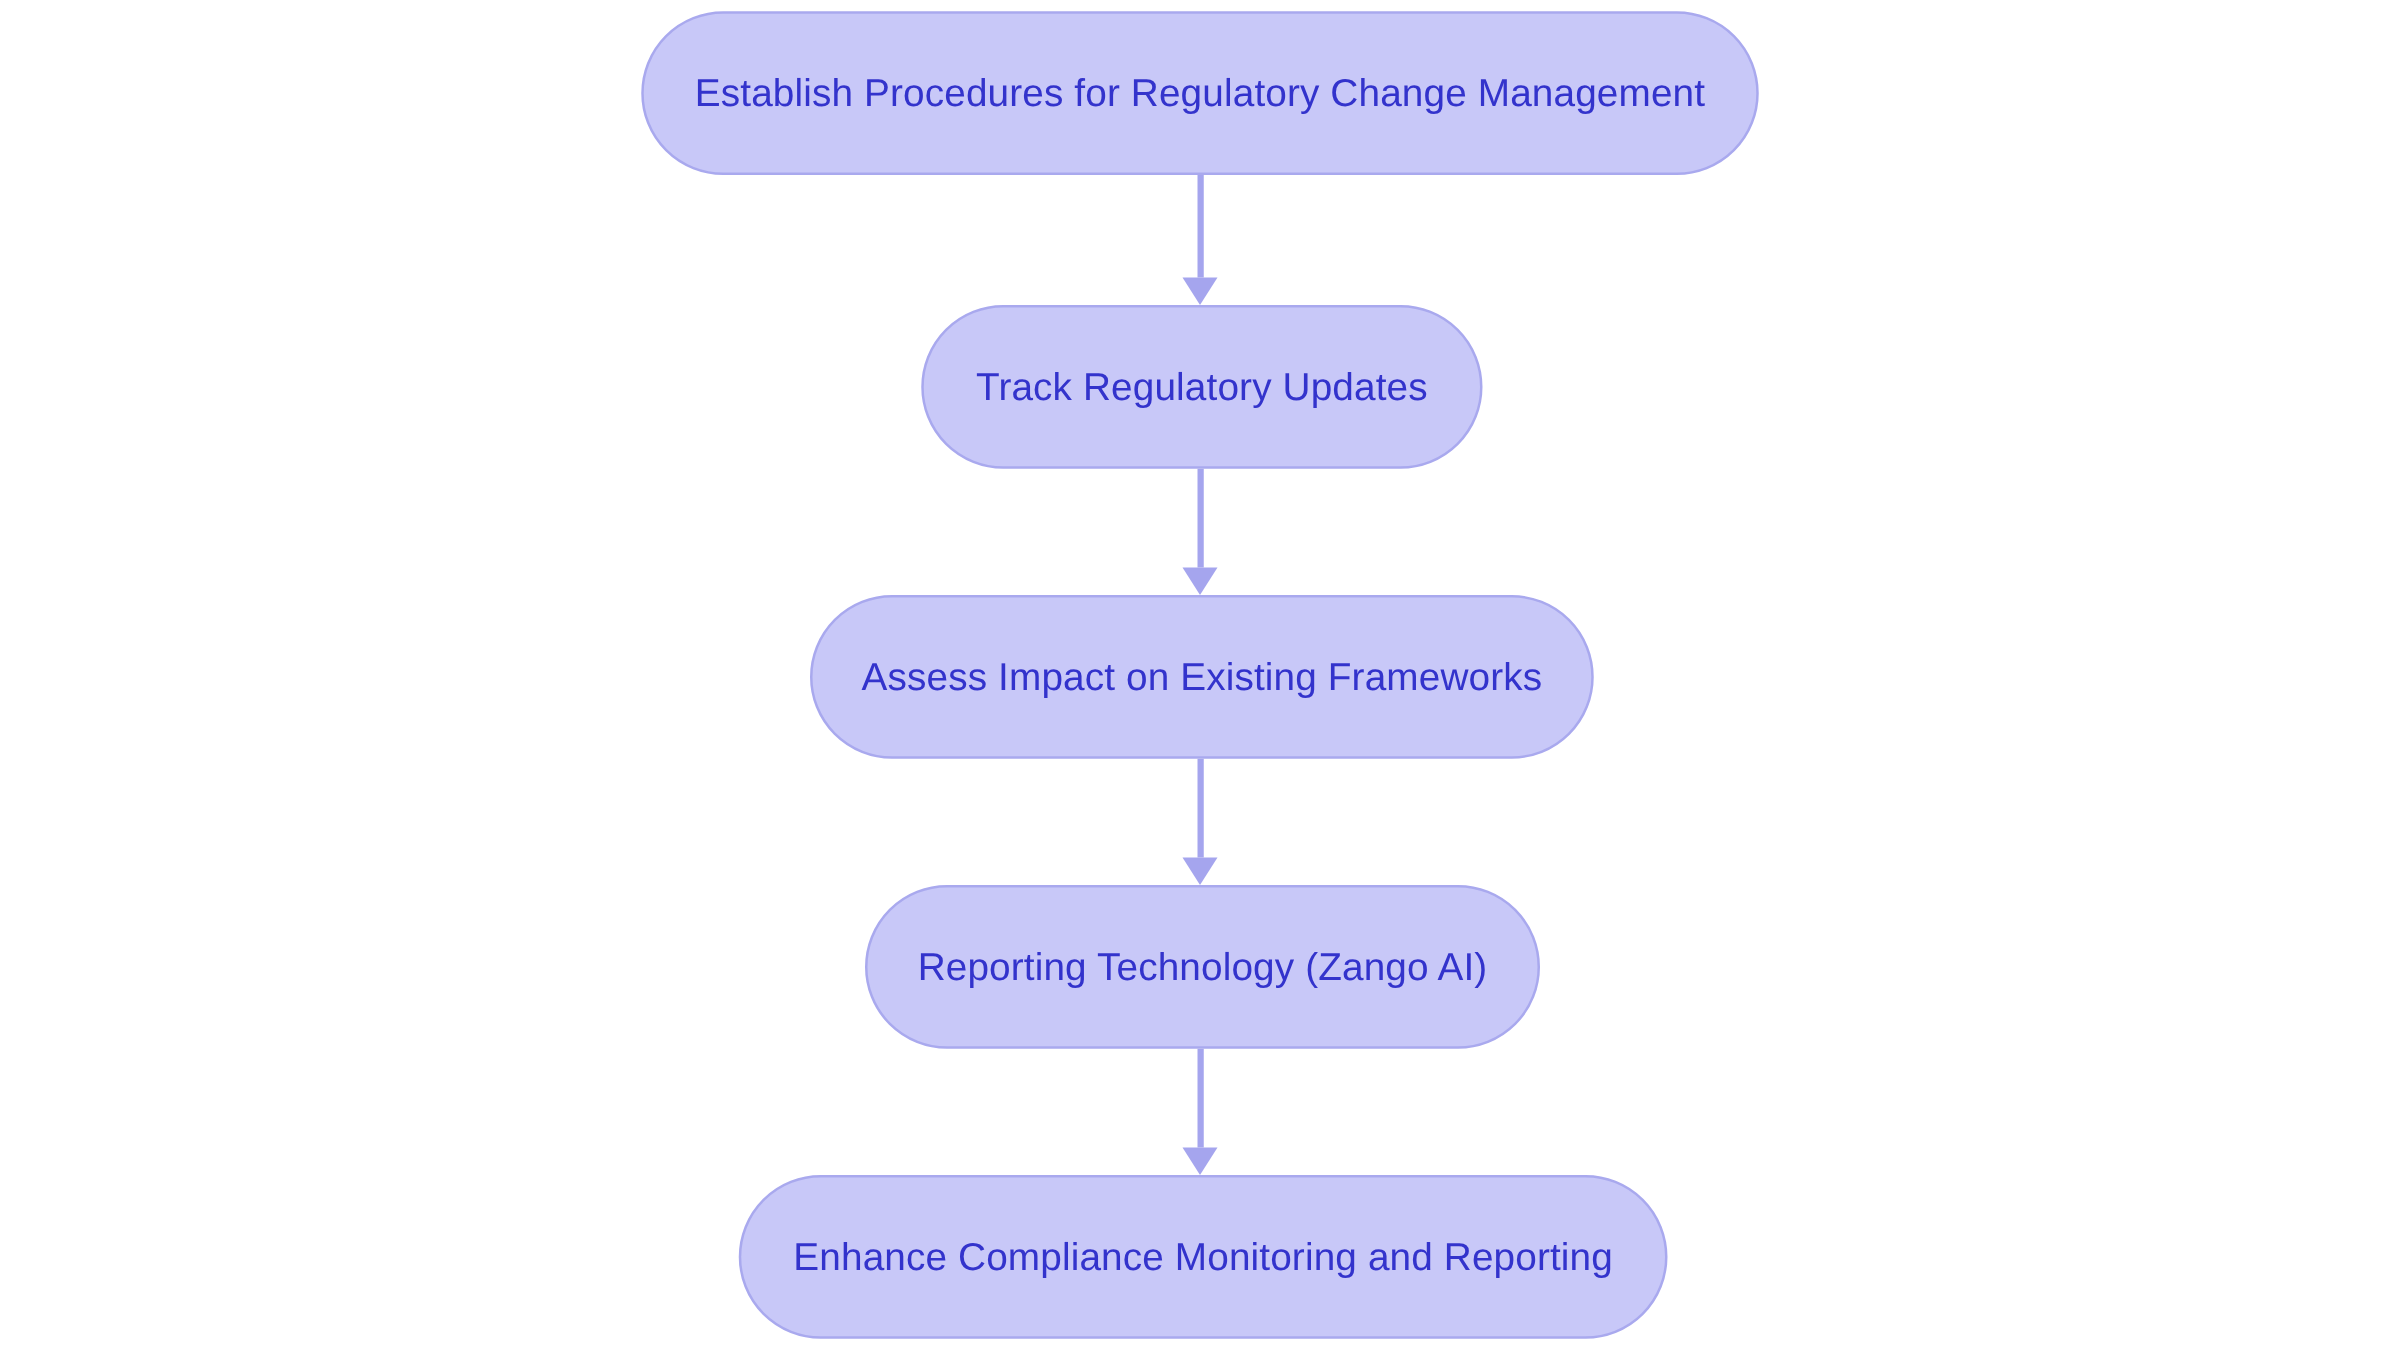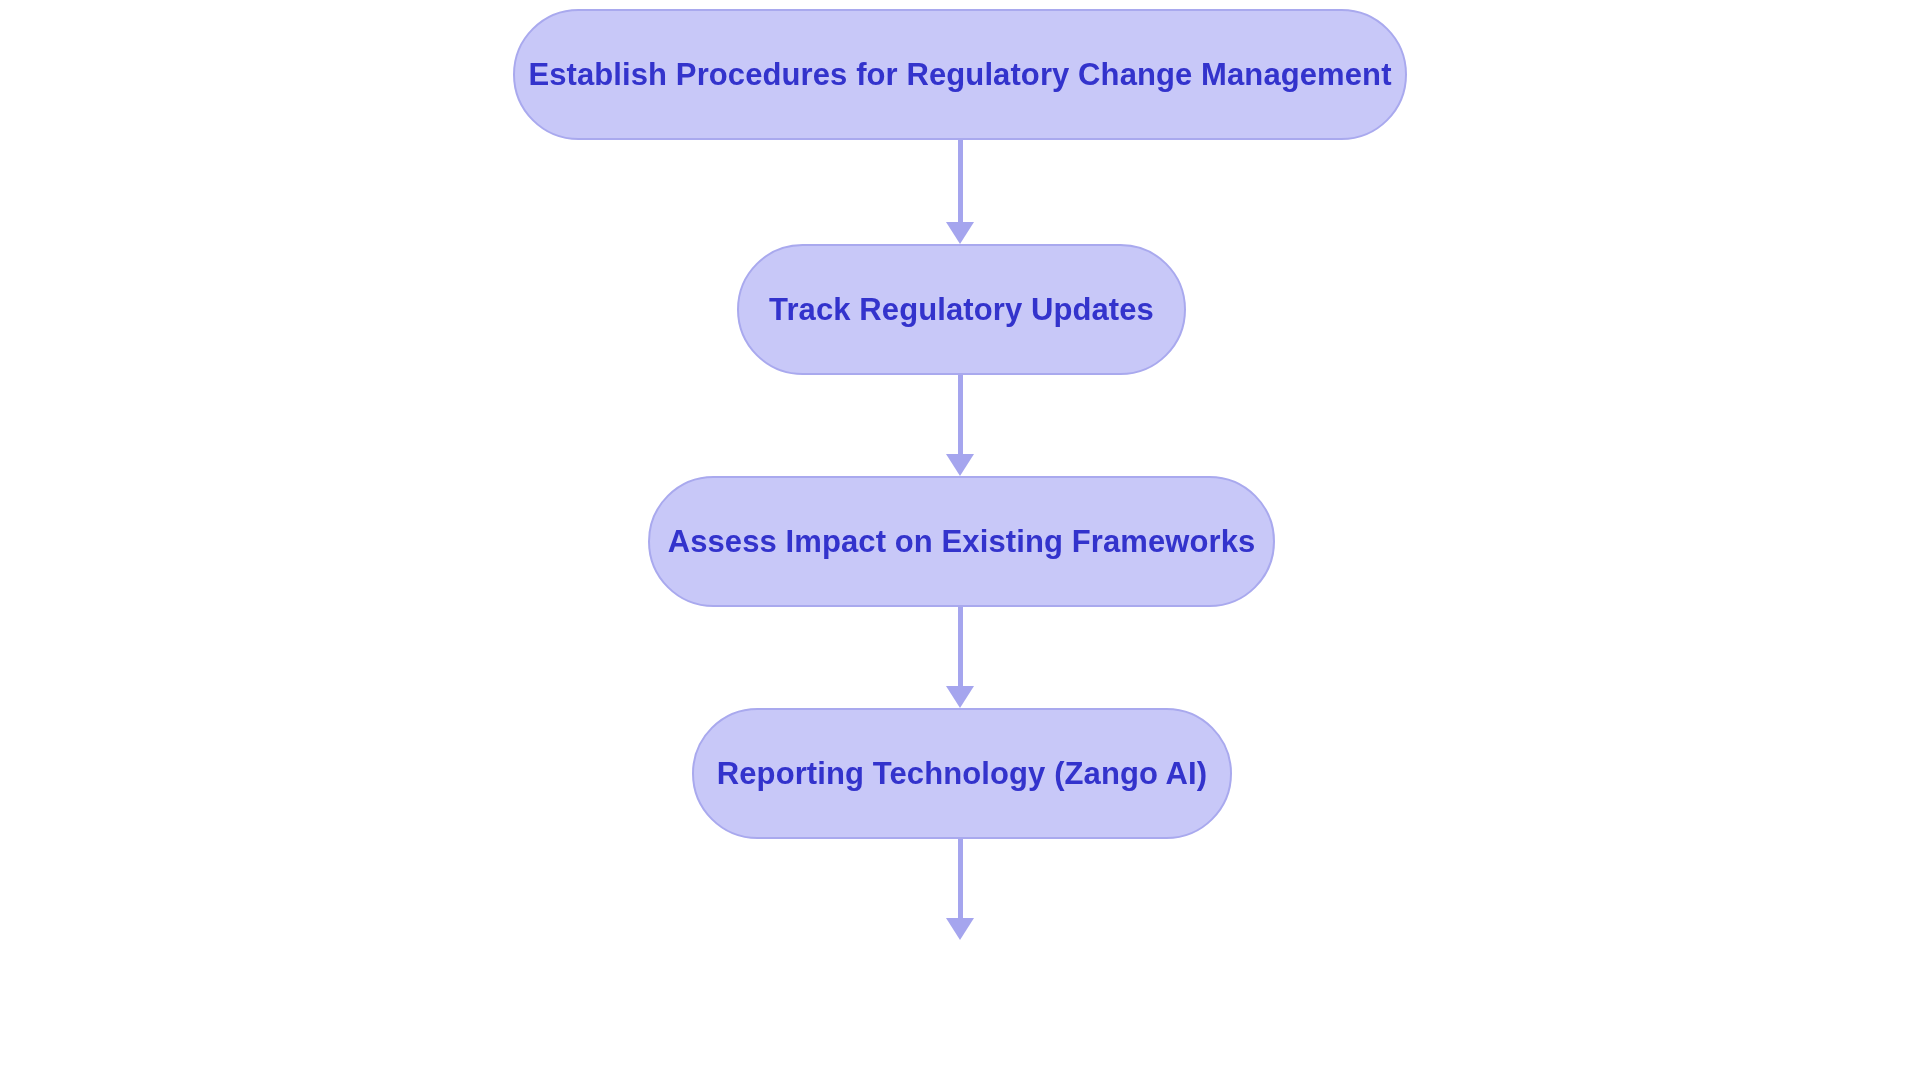--- a/index.html
+++ b/index.html
@@ -31,21 +31,21 @@
     border: 2px solid #a9a9ee;
     border-radius: 999px;
     color: #3333cc;
     white-space: nowrap;
     z-index: 2;
   }
 
   .node-label {
     font-family: "Liberation Sans", sans-serif;
     font-size: 31px;
-    font-weight: 700;
+    font-weight: 400;
     letter-spacing: 0.1px;
     color: #3333cc;
     line-height: 1;
     padding: 0 44px;
     user-select: none;
   }
 
   .connector {
     position: absolute;
     z-index: 1;
@@ -105,14 +105,17 @@
   </div>
 
   <div class="node" style="left:648px; top:476px; width:627px; height:131px;text-align:center;">
     <span class="node-label">Assess Impact on Existing Frameworks</span>
   </div>
 
   <div class="node" style="left:692px; top:708px; width:540px; height:131px;">
     <span class="node-label">Reporting Technology (Zango AI)</span>
   </div>
 
+  <div class="node" style="left:591px; top:940px; width:743px; height:131px;">
+    <span class="node-label">Enhance Compliance Monitoring and Reporting</span>
+  </div>
 
 </div>
 
 </body></html>

